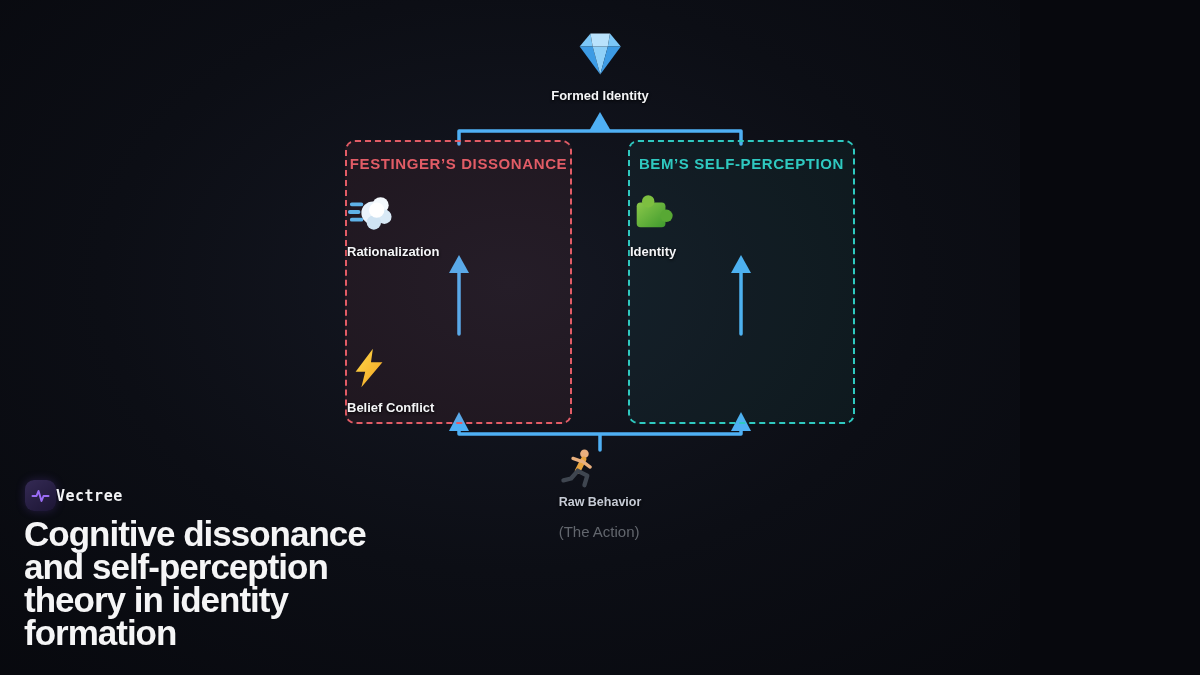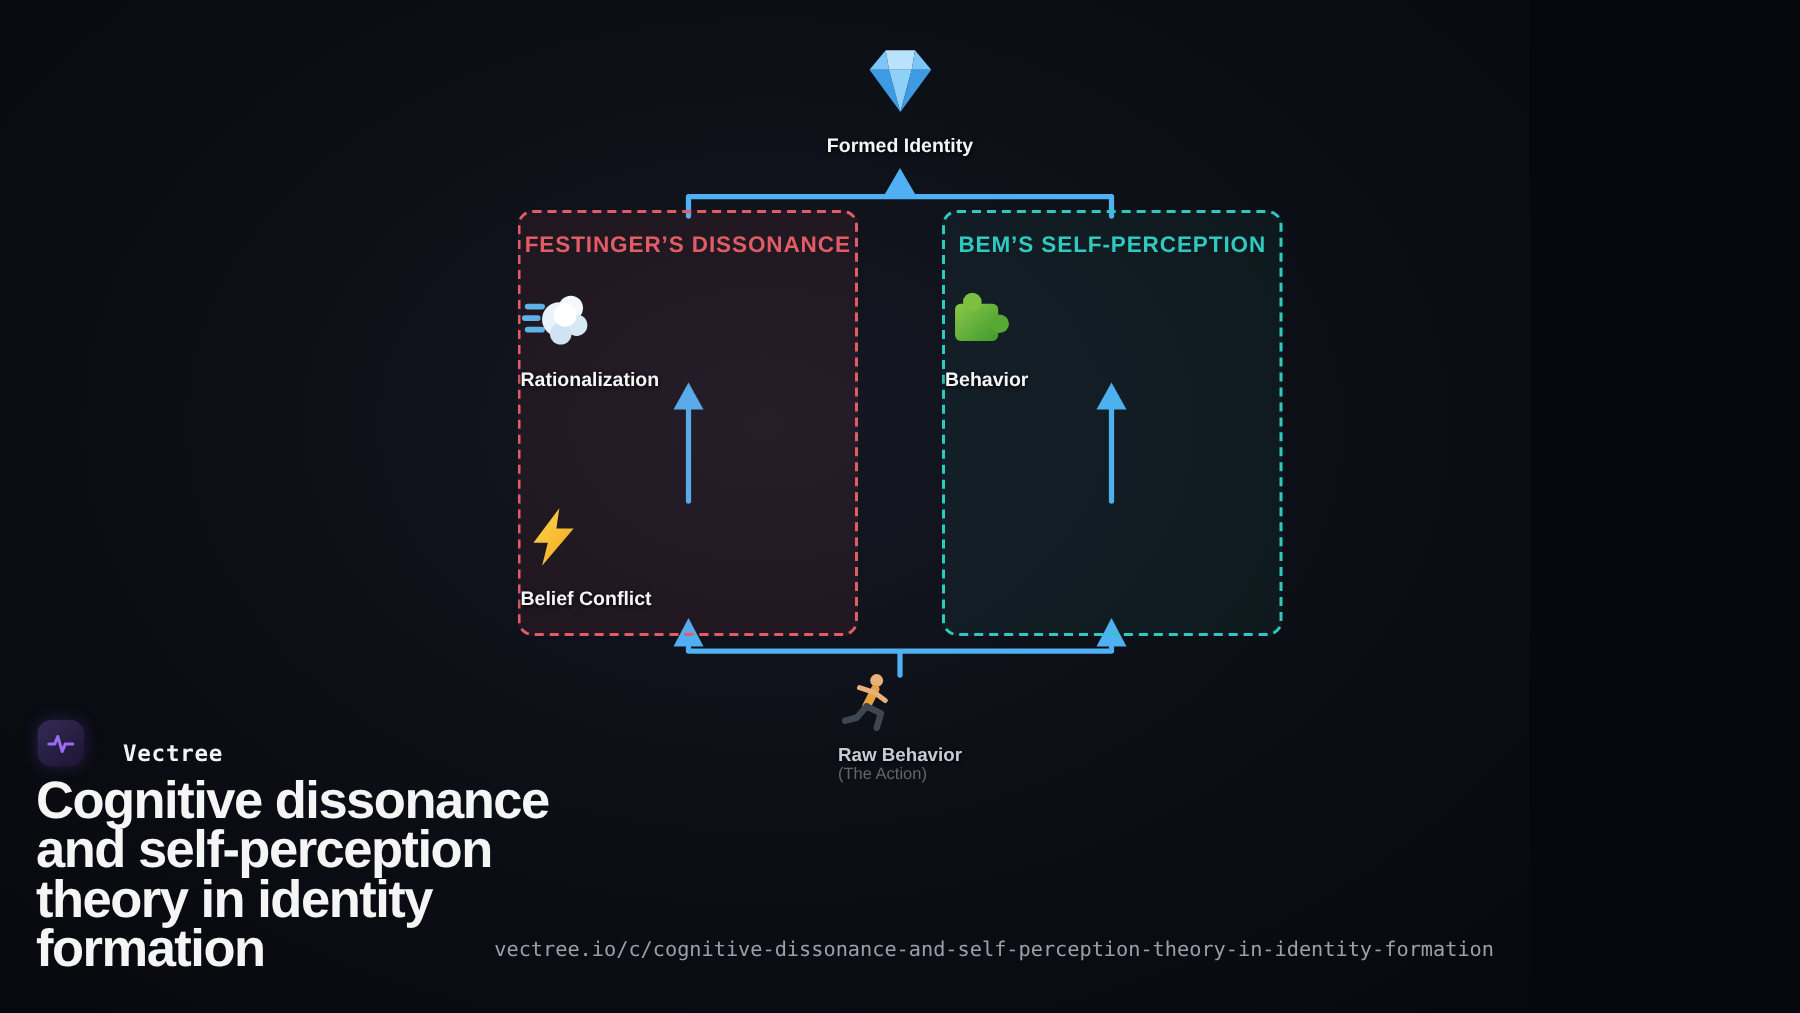--- a/index.html
+++ b/index.html
@@ -18,27 +18,27 @@
   .node-label{font-weight:bold;font-size:13px;color:var(--text,#f4f5f7);text-shadow:0 1px 3px rgba(0,0,0,.9);margin-top:6px;white-space:nowrap;}
   
   .dbox{box-sizing:border-box;width:227px;height:284px;top:140px;border:2px dashed;border-radius:10px;}
   .dbox.left{left:345px;border-color:var(--left-accent,#e25c66);background:rgba(226,92,102,0.08);}
   .dbox.right{left:628px;border-color:var(--right-accent,#2fc9c0);background:rgba(47,201,192,0.06);}
   .dbox-title{margin-top:13px;text-align:center;font-size:15px;font-weight:bold;letter-spacing:.6px;white-space:nowrap;}
   .dbox.left .dbox-title{color:var(--left-accent,#e25c66);}
   .dbox.right .dbox-title{color:var(--right-accent,#2fc9c0);}
   .node{position:absolute;left:0;right:0;text-align:left;}
   .node.top{top:48px;}
-  .node.bottom{top:194px;}
+  .node.bottom{top:204px;}
   
   .raw{left:600px;top:447px;transform:translateX(-50%);text-align:left;}
   .raw .node-label{color:#c6cbd5;font-size:12.5px;margin-top:2px;}
-  .raw .sub{font-size:11px;color:var(--sub,#62666d);margin-top:0;}
+  .raw .sub{font-size:15px;color:var(--sub,#62666d);margin-top:14px;}
   
-  .brand{left:25px;top:480px;display:flex;align-items:flex-end;gap:26px;}
+  .brand{left:25px;top:480px;display:flex;align-items:center;gap:0;}
   .logo{width:31px;height:31px;border-radius:9px;background:linear-gradient(145deg,#342a54,#1c1534);display:flex;align-items:center;justify-content:center;box-shadow:0 0 10px rgba(120,80,220,.25);}
   .brand-name{font-family:"DejaVu Sans Mono","Liberation Mono",monospace;font-weight:bold;font-size:15px;color:#f2f3f5;letter-spacing:.5px;}
   .headline{left:24px;top:517px;font-family:Liberation Sans, sans-serif;font-weight:bold;font-size:35px;line-height:33px;color:#f5f5f6;letter-spacing:-1px;}
   .headline span{display:block;white-space:nowrap;}
   .url{right:24px;top:625px;font-family:"DejaVu Sans Mono","Liberation Mono",monospace;font-size:13.5px;color:var(--muted,#9aa0aa);white-space:nowrap;}
   .icon{display:inline-block;}
 </style>
 </head>
 <body>
 
@@ -114,21 +114,21 @@
             <linearGradient id="puzg" x1="0" y1="0" x2="1" y2="1">
               <stop offset="0" stop-color="#8bc84a"></stop>
                 <stop offset="1" stop-color="#3f9a2d"></stop>
             </linearGradient>
           </defs>
           <rect x="7" y="12" width="30" height="26" rx="4" fill="url(#puzg)"></rect>
           <circle cx="19" cy="11" r="6.5" fill="#7dbf40"></circle>
           <circle cx="38" cy="26" r="6.5" fill="#58a834"></circle>
         </svg>
       </span>
-      <div class="node-label">Behavior</div>
+      <div class="node-label">Identity</div>
     </div>
   </div>
 
   <div class="abs raw">
     <span class="icon">
       <svg width="42" height="42" viewBox="0 0 44 44">
         <circle cx="27" cy="7" r="4.5" fill="#e9b07e"></circle>
         <path d="M26 13 L20 25" stroke="#e7a33e" stroke-width="6" stroke-linecap="round" fill="none"></path>
         <path d="M25 15 L33 21" stroke="#e9b07e" stroke-width="3.5" stroke-linecap="round" fill="none"></path>
         <path d="M24 15 L15 12" stroke="#e9b07e" stroke-width="3.5" stroke-linecap="round" fill="none"></path>
@@ -149,15 +149,14 @@
     <span class="brand-name">Vectree</span>
   </div>
 
   <div class="abs headline">
     <span>Cognitive dissonance</span>
     <span>and self-perception</span>
     <span>theory in identity</span>
     <span>formation</span>
   </div>
 
-  <div class="abs url">vectree.io/c/cognitive-dissonance-and-self-perception-theory-in-identity-formation</div>
 
 </div>
 
 </body></html>

